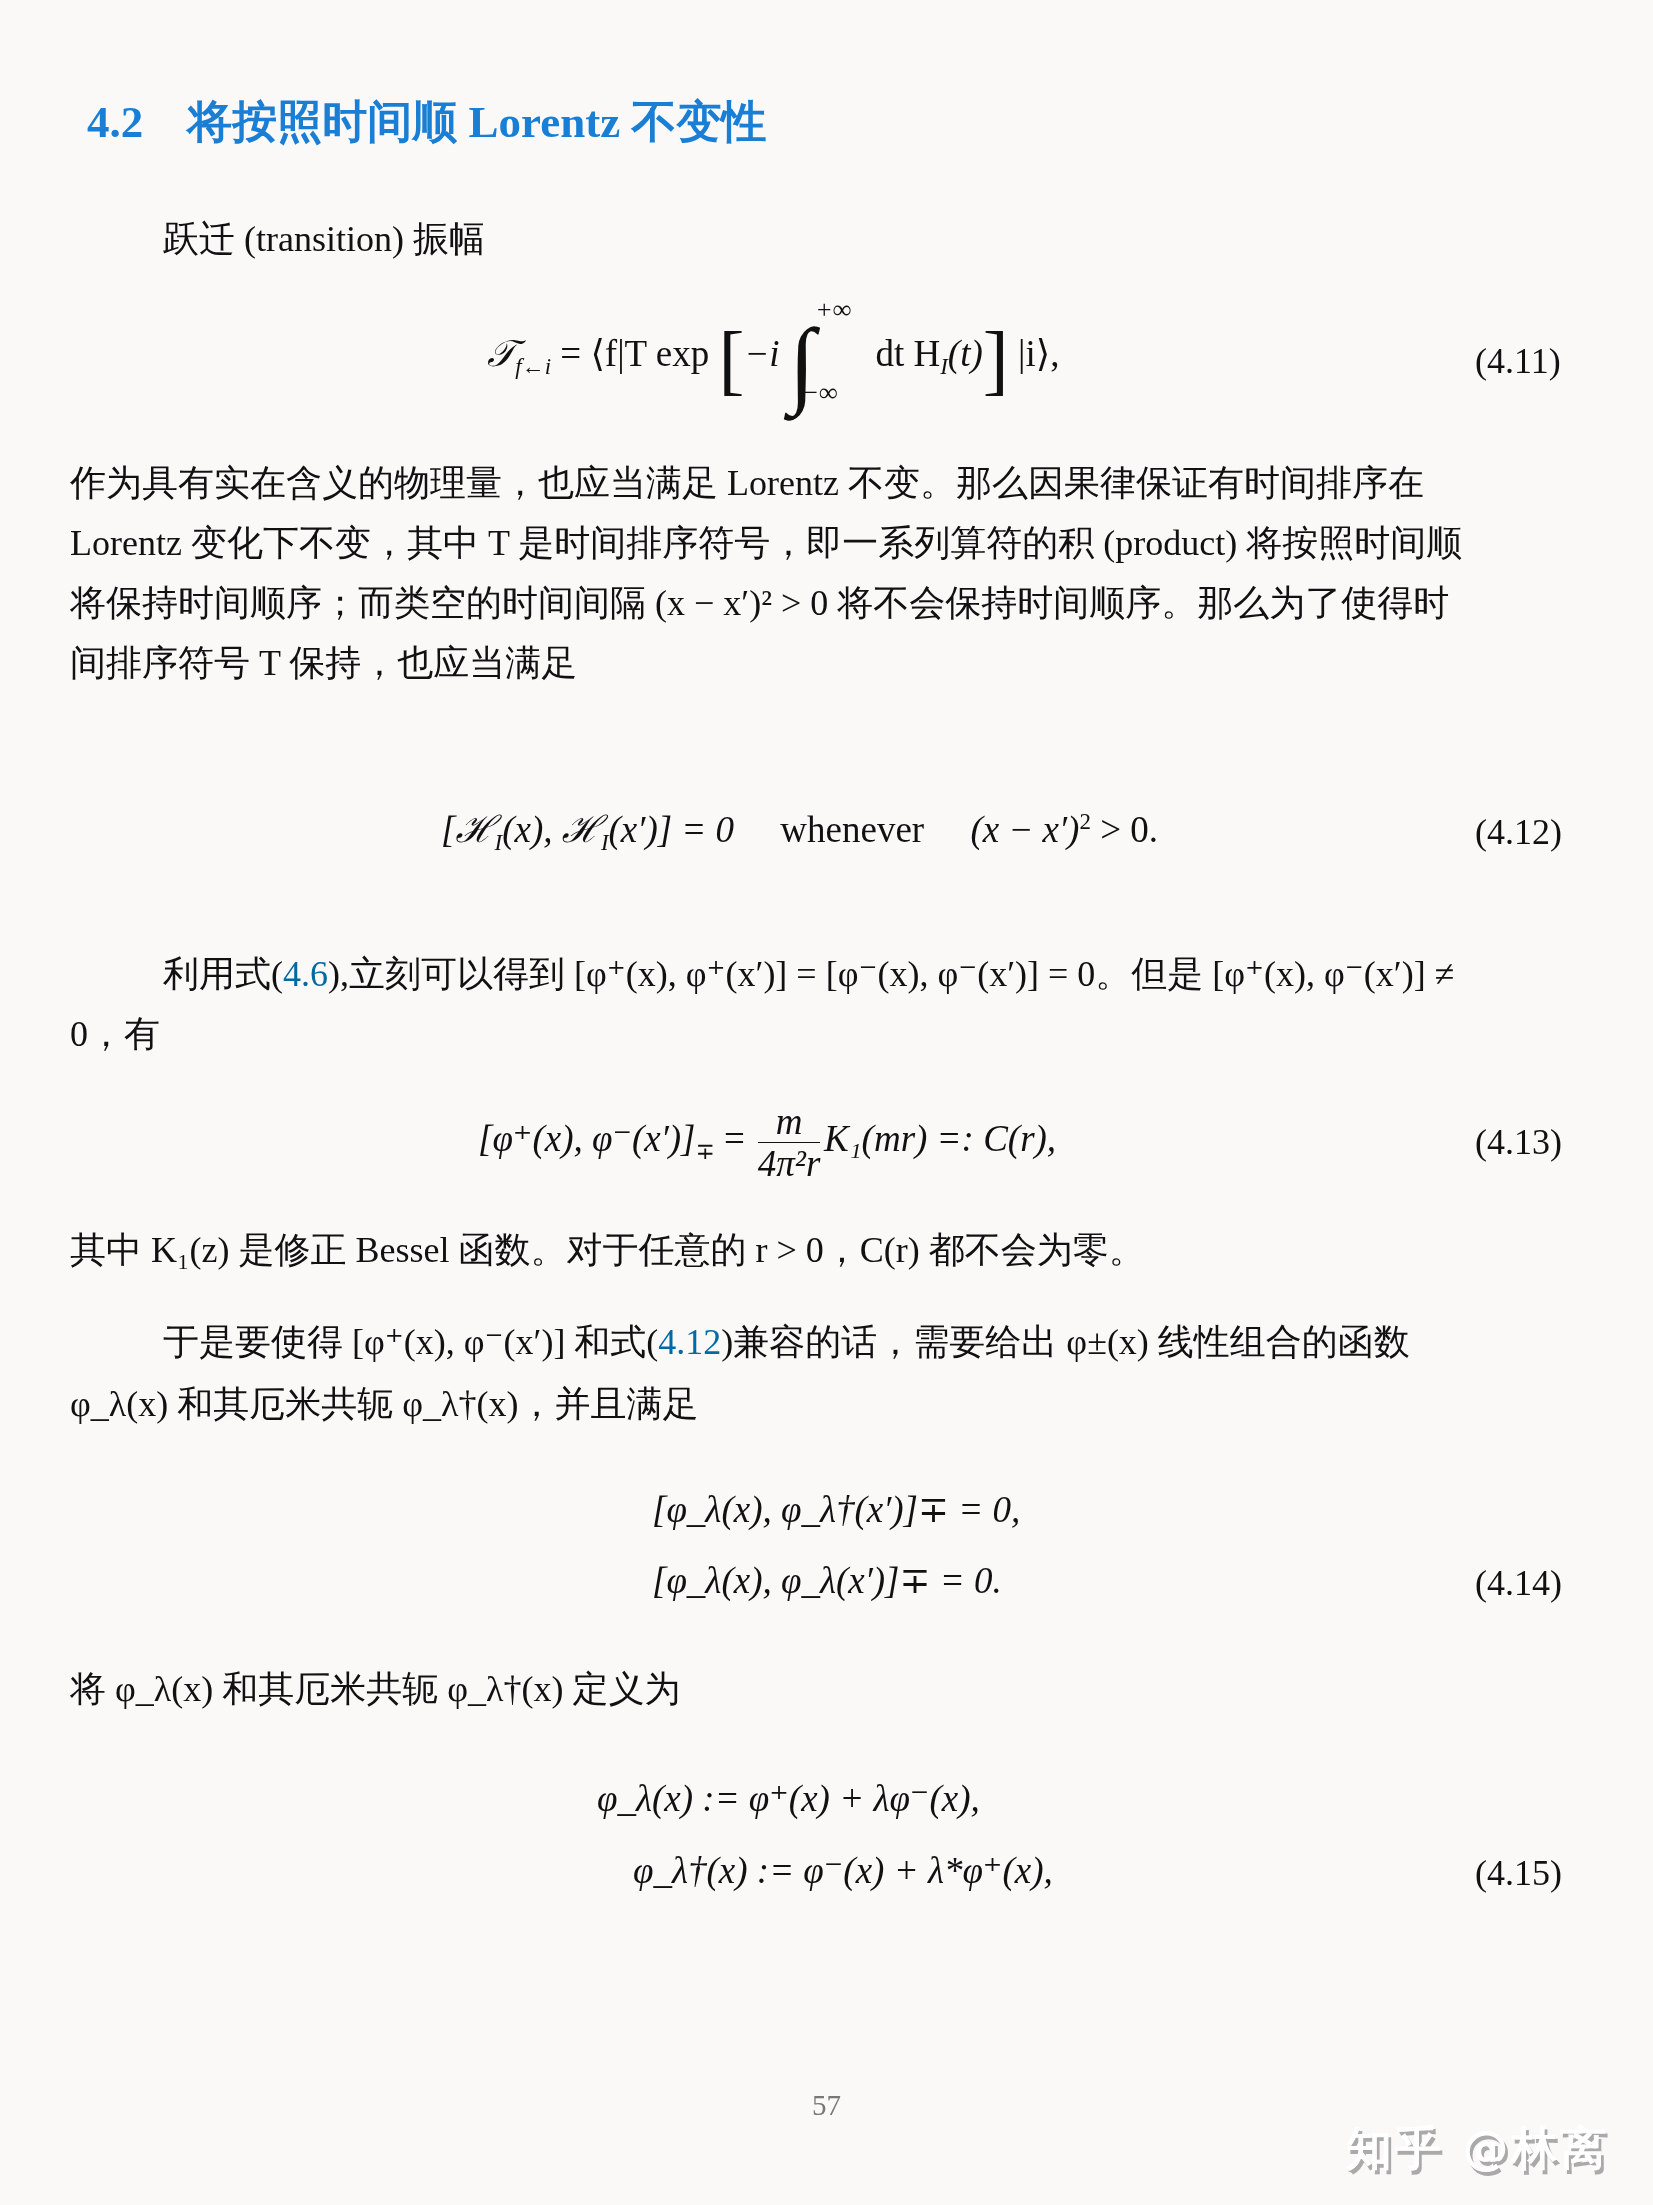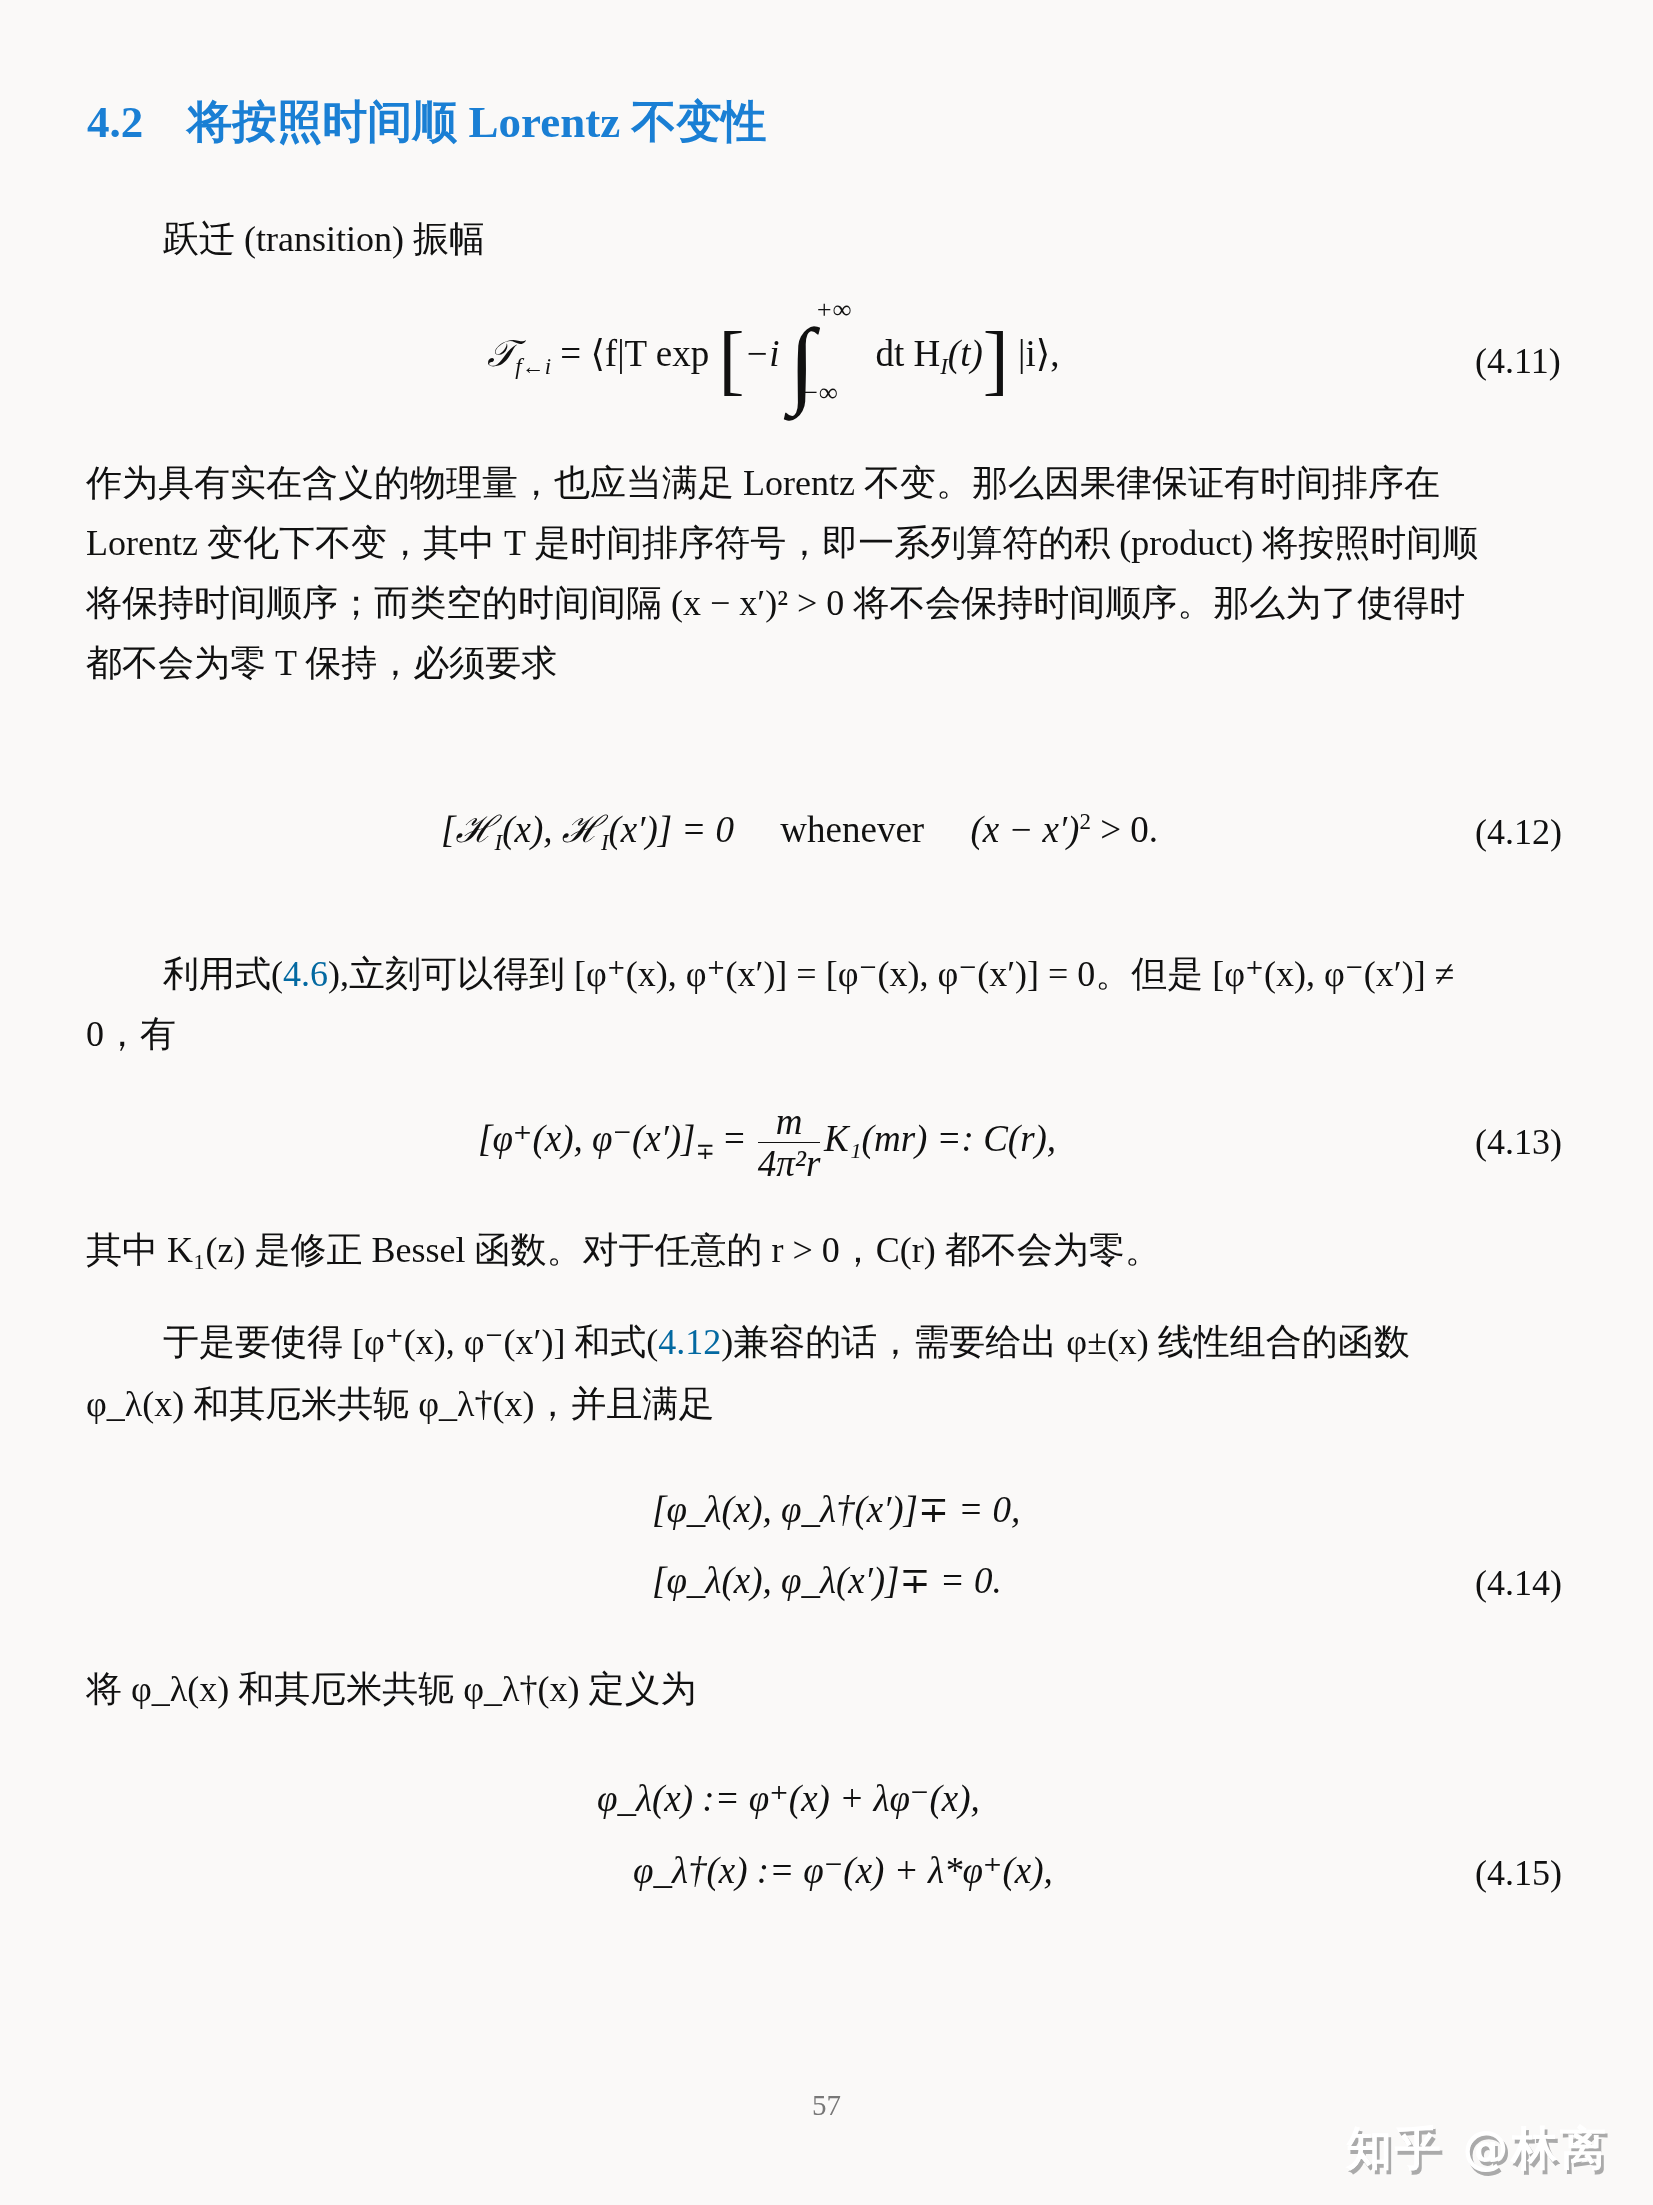--- a/index.html
+++ b/index.html
@@ -10,21 +10,21 @@
   .abs { position:absolute; }
   .heading {
     left:87px; top:92px; font-size:45px; font-weight:bold; color:#1a7fd4;
     white-space:nowrap;
   }
   .heading .num { margin-right:44px; }
   .para {
     font-size:36px; line-height:60px; white-space:nowrap;
   }
   .indent { left:163px; }
-  .left { left:86px; }
+  .left { left:70px; }
   .m { font-style:italic; }
   .link { color:#0369a1; }
   sup, sub { font-size:0.62em; line-height:0; }
   .eq {
     font-size:37px; white-space:nowrap; line-height:1;
   }
   .eqnum { position:absolute; left:1475px; font-size:36px; white-space:nowrap; }
   .big { font-size:78px; line-height:0; vertical-align:-0.25em; font-weight:200; }
   .int { font-size:96px; line-height:0; vertical-align:-0.3em; font-style:italic; font-weight:100; }
   .limits { display:inline-block; position:relative; width:51px; height:4.6px; }
@@ -54,21 +54,21 @@
   <span class="int">∫</span><span class="limits"><span class="up m">+∞</span><span class="dn m">−∞</span></span>
   <span>dt H</span><sub class="m">I</sub><span class="m">(t)</span><span class="big">]</span>
   <span>|i⟩,</span>
 </div>
 <div class="eqnum" style="top:340px;">(4.11)</div>
 
 <div class="abs para left" style="top:453px;">
   <div>作为具有实在含义的物理量，也应当满足 Lorentz 不变。那么因果律保证有时间排序在</div>
   <div>Lorentz 变化下不变，其中 T 是时间排序符号，即一系列算符的积 (product) 将按照时间顺</div>
   <div>将保持时间顺序；而类空的时间间隔 (x − x′)² &gt; 0 将不会保持时间顺序。那么为了使得时</div>
-  <div>都不会为零 T 保持，必须要求</div>
+  <div>间排序符号 T 保持，也应当满足</div>
 </div>
 
 <div class="abs eq" style="left:441px; top:811px;">
   <span class="m">[ℋ</span><sub class="m">I</sub><span class="m">(x), ℋ</span><sub class="m">I</sub><span class="m">(x′)] = 0</span>
   <span style="margin:0 37px 0 37px;">whenever</span>
   <span class="m">(x − x′)</span><sup>2</sup><span> &gt; 0.</span>
 </div>
 <div class="eqnum" style="top:811px;">(4.12)</div>
 
 <div class="abs para indent" style="top:944px;">

